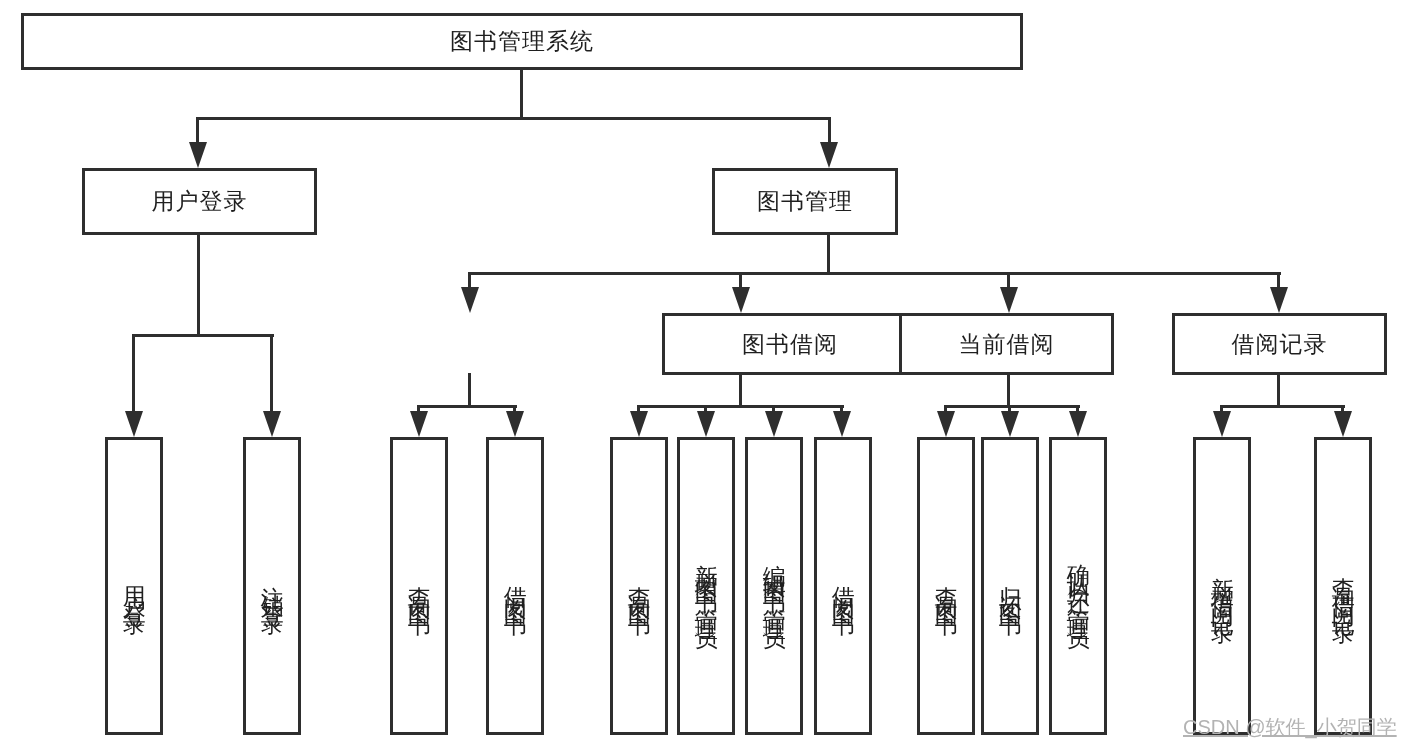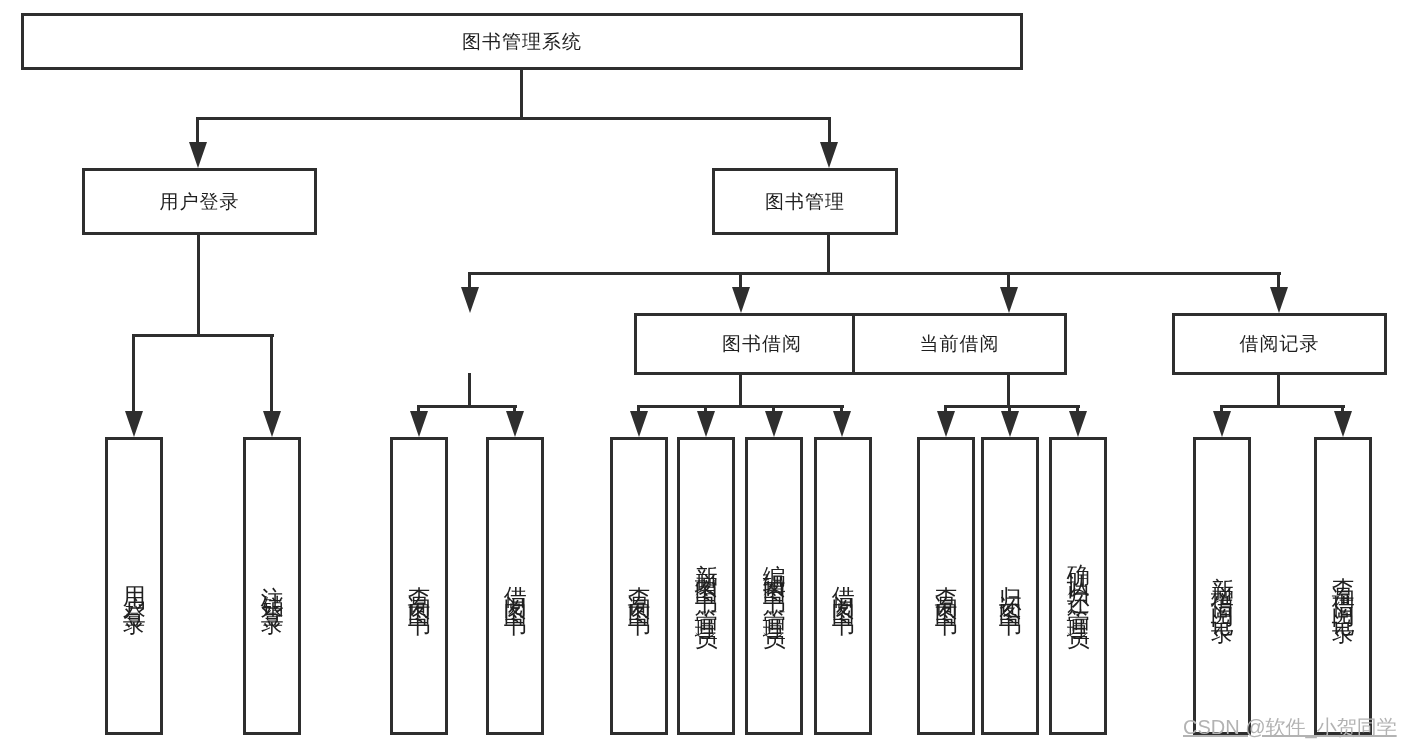--- a/index.html
+++ b/index.html
@@ -17,21 +17,21 @@
     overflow:hidden;
   }
   .node{
     position:absolute;
     box-sizing:border-box;
     border:3px solid var(--line);
     background:#fff;
     display:flex;align-items:center;justify-content:center;
   }
   .h-label{
-    font-size:19px;
+    font-size:23px;
     color:var(--text);
     letter-spacing:1px;
     white-space:nowrap;
   }
   .vnode{
     position:absolute;
     box-sizing:border-box;
     width:58px;height:298px;
     border:3px solid var(--line);
     background:#fff;
@@ -97,24 +97,24 @@
   <div class="vline" style="left:1277px;top:273px;height:18px"></div>
   <div class="arrow" style="left:1270px;top:287px"></div>
 
   <div class="vline" style="left:197px;top:233px;height:104px"></div>
   <div class="hline" style="left:132px;top:334px;width:142px"></div>
   <div class="vline" style="left:132px;top:335px;height:80px"></div>
   <div class="arrow" style="left:125px;top:411px"></div>
   <div class="vline" style="left:270px;top:335px;height:80px"></div>
   <div class="arrow" style="left:263px;top:411px"></div>
 
-  <div class="node" style="left:634px;top:313px;width:256px;height:62px">
+  <div class="node" style="left:662px;top:313px;width:256px;height:62px">
     <span class="h-label">图书借阅</span>
   </div>
-  <div class="node" style="left:852px;top:313px;width:215px;height:62px">
+  <div class="node" style="left:899px;top:313px;width:215px;height:62px">
     <span class="h-label">当前借阅</span>
   </div>
   <div class="node" style="left:1172px;top:313px;width:215px;height:62px">
     <span class="h-label">借阅记录</span>
   </div>
 
   <div class="vline" style="left:468px;top:373px;height:34px"></div>
   <div class="hline" style="left:417px;top:405px;width:100px"></div>
   <div class="vline" style="left:417px;top:406px;height:9px"></div>
   <div class="arrow" style="left:410px;top:411px"></div>

